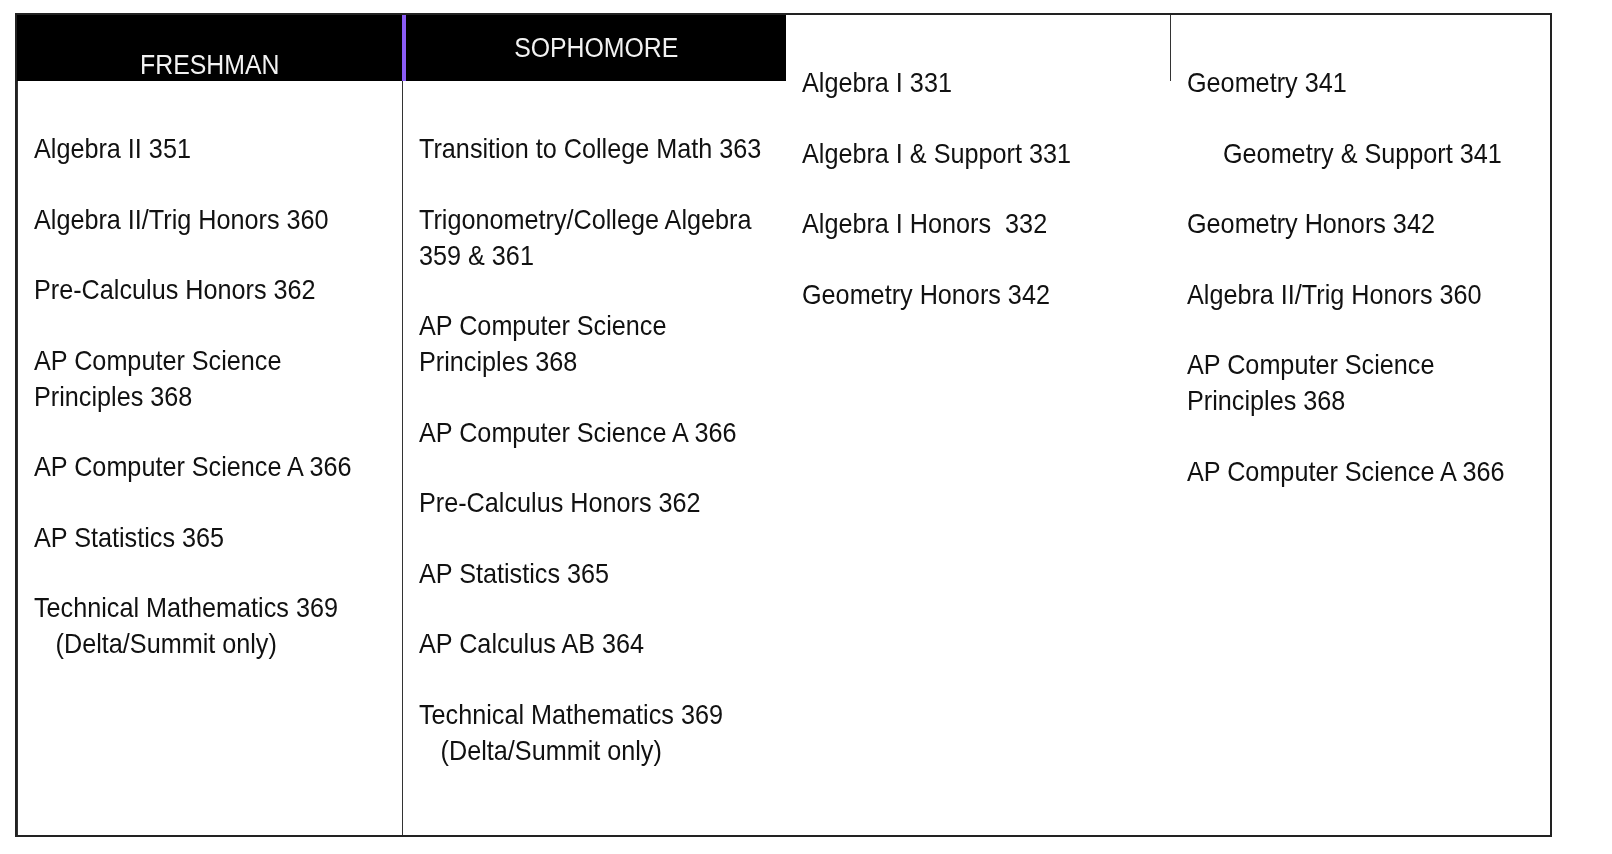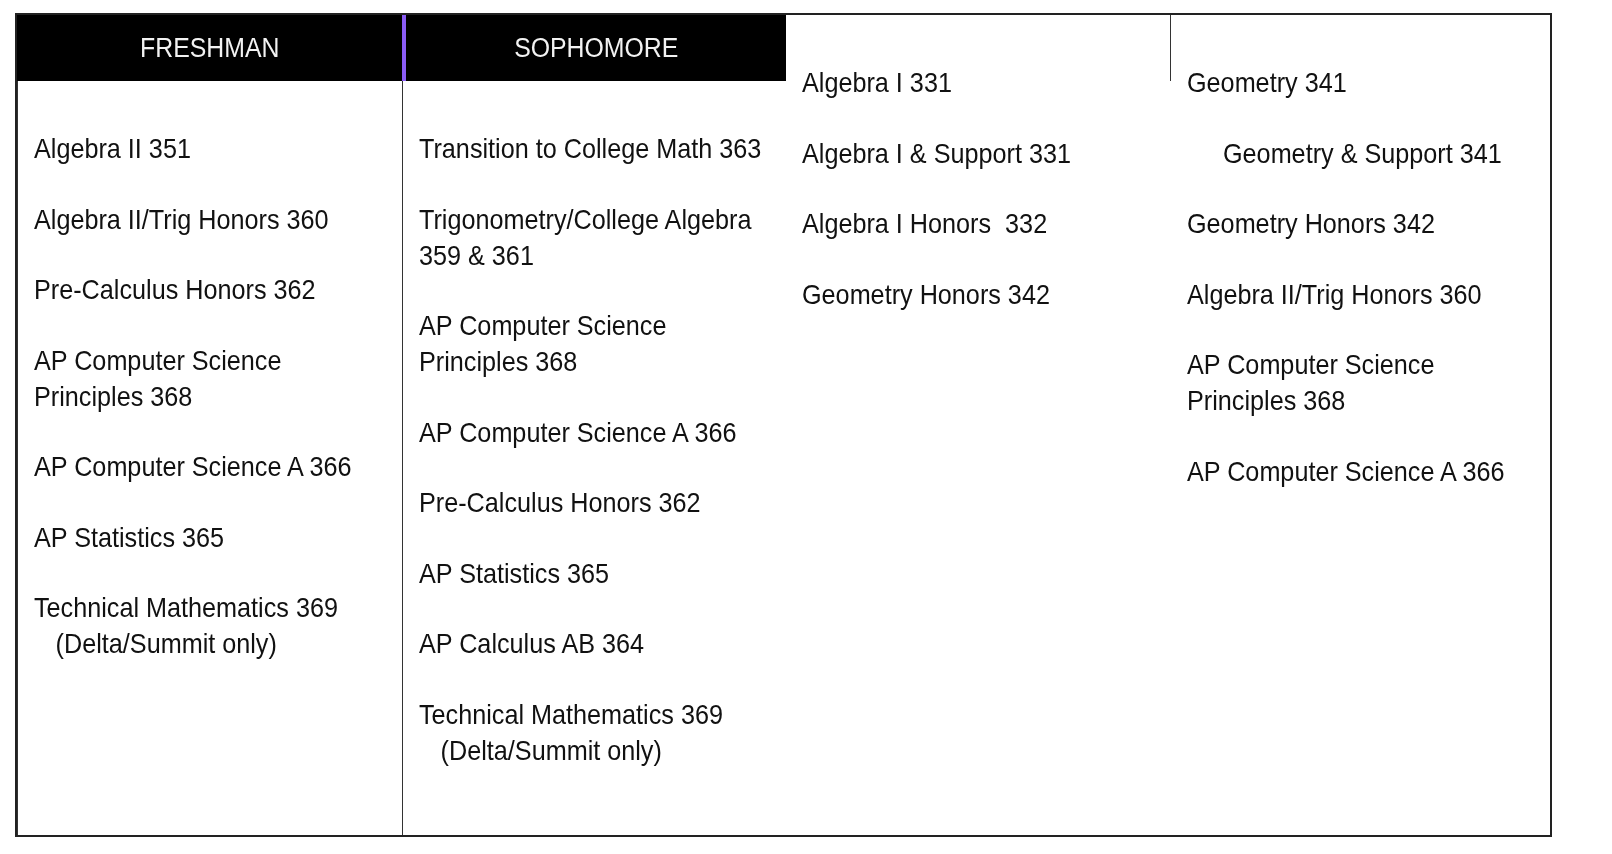--- a/index.html
+++ b/index.html
@@ -11,21 +11,21 @@
     display: grid; grid-template-columns: 385px 384px 384px 1fr;
     grid-template-rows: 66px 1fr;
   }
   .hdr {
     background: #000000; color: #f2f2f2; font-size: 27px;
     display: flex; align-items: center; justify-content: center;
     transform: scaleX(0.92); transform-origin: center;
     letter-spacing: 0px;
   }
   .hdr-cell { background: #000; border-left: 4px solid #8b5cf6; display:flex; align-items:center; justify-content:center; }
-  .hdr-cell:first-child { border-left: none; }
+  .hdr-cell:first-child { border-left: none; align-items: flex-end; }
   .col {
     border-left: 1.5px solid #333333; padding: 50px 0 16px 16px; box-sizing: border-box;
   }
   .col.first { border-left: none; }
   .item {
     font-size: 28px; line-height: 36px; margin-bottom: 34.5px;
     transform: scaleX(0.9); transform-origin: left center; white-space: nowrap;
   }
   .item .l2 { display: block; }
   .item.indent { padding-left: 40px; }

